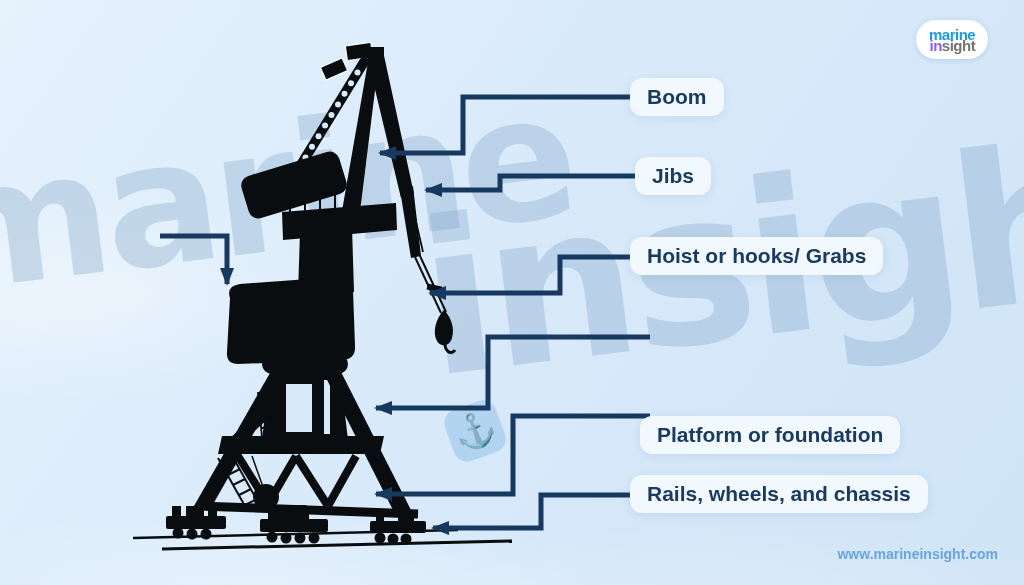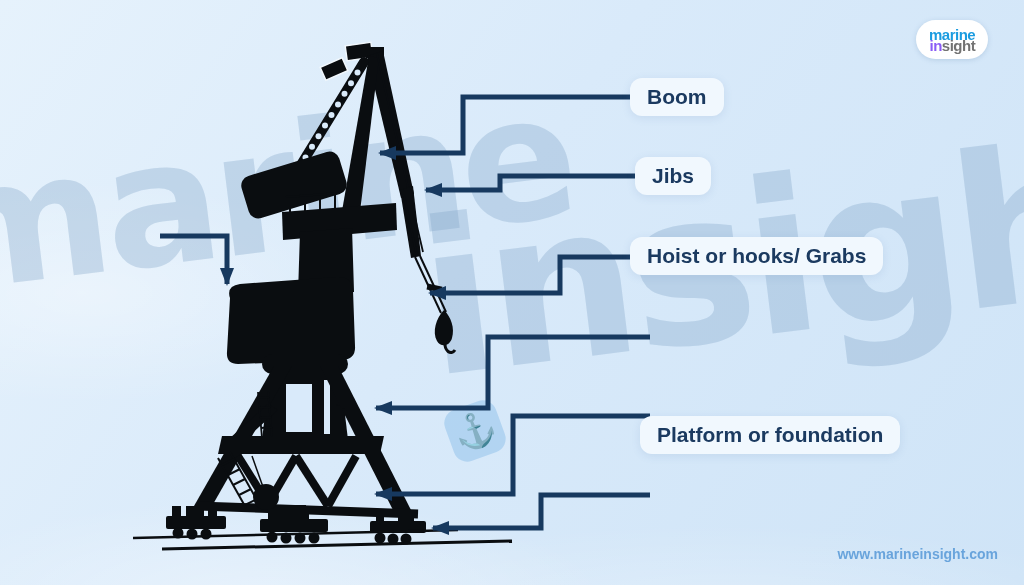--- a/index.html
+++ b/index.html
@@ -180,20 +180,21 @@
       <polyline points="650,416 513,416 513,494 376,494" marker-end="url(#arr)"></polyline>
       <polyline points="650,495 541,495 541,528 433,528" marker-end="url(#arr)"></polyline>
       <polyline points="160,236 227,236 227,284" marker-end="url(#arr)"></polyline>
     </g>
   </svg>
 
   <div class="pill" style="left:630px;top:78px;">Boom</div>
   <div class="pill" style="left:635px;top:157px;">Jibs</div>
   <div class="pill" style="left:630px;top:237px;">Hoist or hooks/ Grabs</div>
   <div class="pill" style="left:630px;top:416px;margin-left:10px;">Platform or foundation</div>
+  <div class="pill" style="left:630px;top:475px;">Rails, wheels, and chassis</div>
 
   <div class="logo">
     <span class="l1">marine</span>
     <span class="l2"><span class="in">in</span><span class="sight">sight</span></span>
   </div>
 
   <div class="site">www.marineinsight.com</div>
 
 </div>
 

